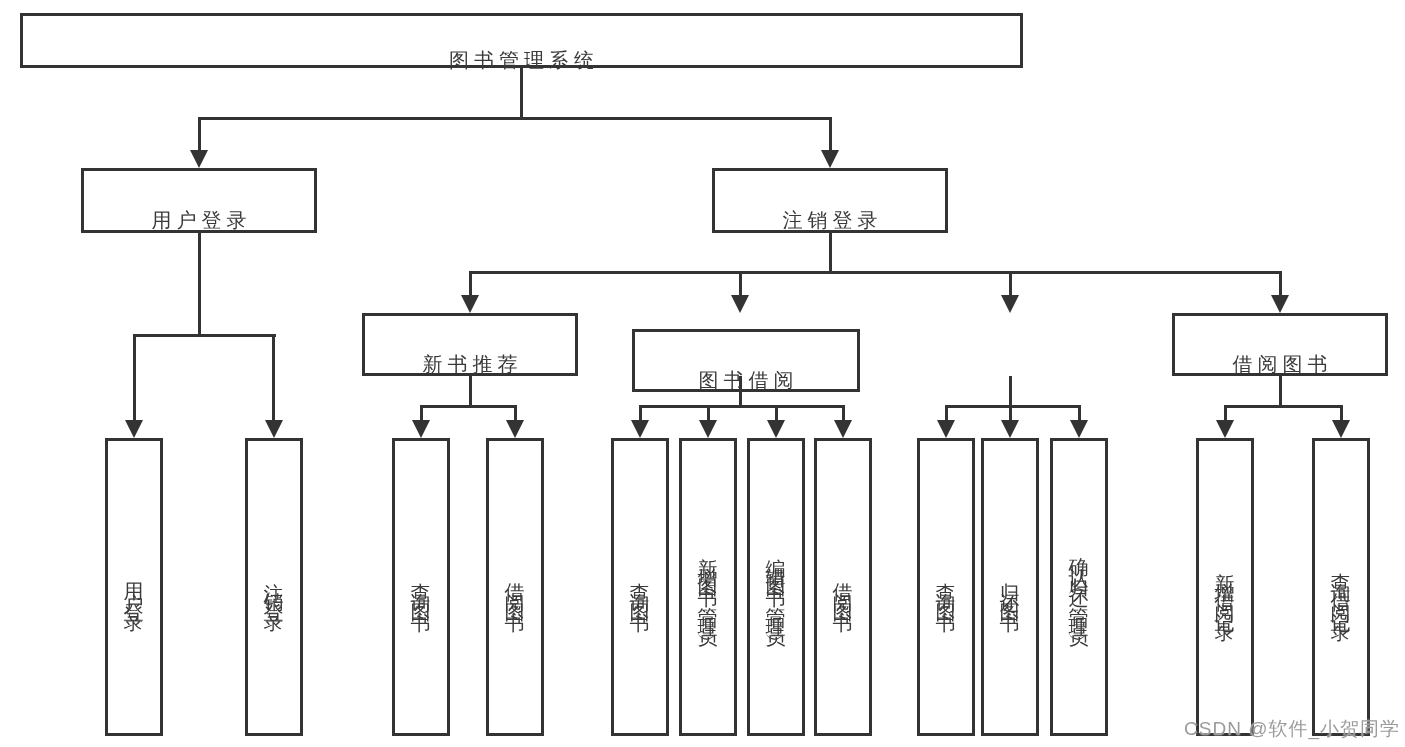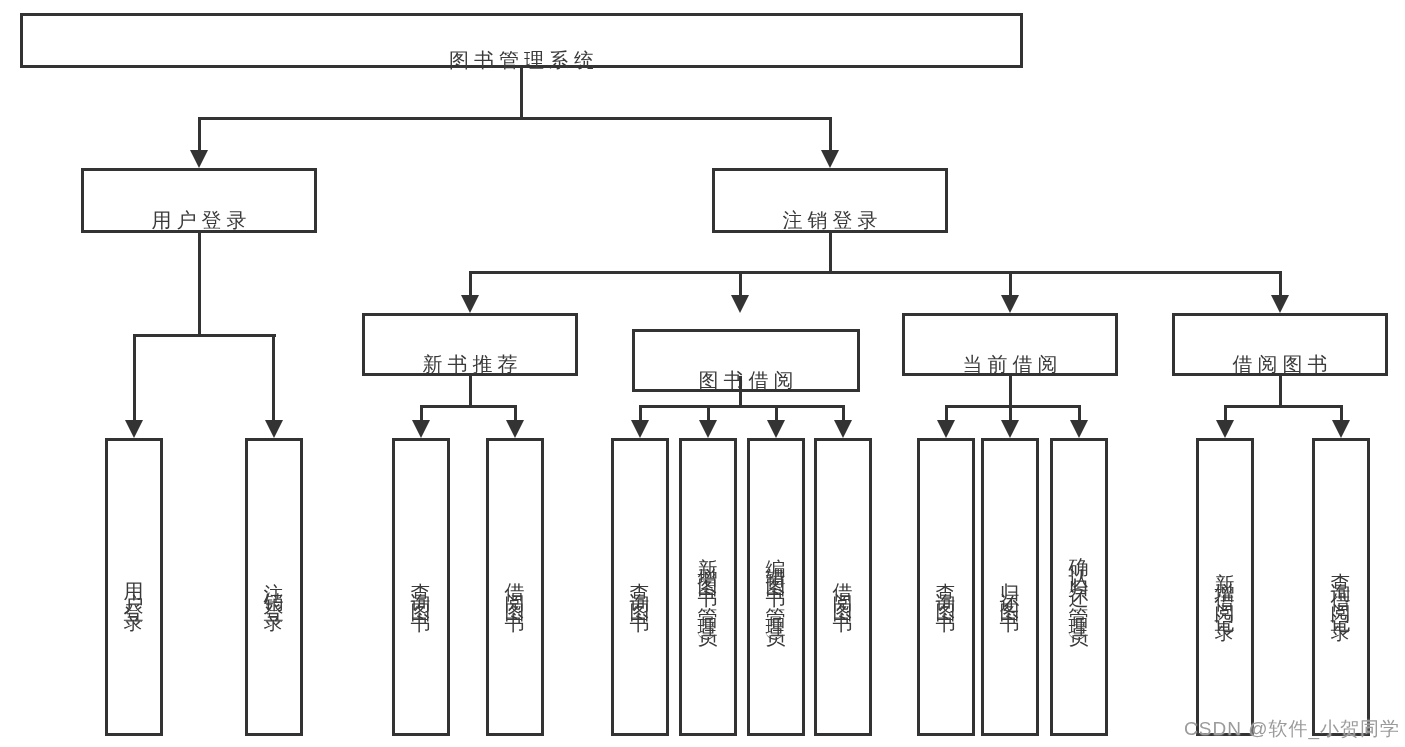--- a/index.html
+++ b/index.html
@@ -94,23 +94,20 @@
   <div class="arr" style="left:731px;top:295px"></div>
   <div class="arr" style="left:1001px;top:295px"></div>
   <div class="arr" style="left:1271px;top:295px"></div>
 
   <div class="box" style="left:362px;top:313px;width:216px;height:63px">
     <span class="hlabel">新书推荐</span>
   </div>
   <div class="box" style="left:632px;top:329px;width:228px;height:63px">
     <span class="hlabel">图书借阅</span>
   </div>
-  <div class="box" style="left:902px;top:313px;width:216px;height:63px">
-    <span class="hlabel">当前借阅</span>
-  </div>
   <div class="box" style="left:1172px;top:313px;width:216px;height:63px">
     <span class="hlabel">借阅图书</span>
   </div>
 
   <div class="vline" style="left:468.5px;top:376px;height:31px"></div>
   <div class="vline" style="left:738.5px;top:376px;height:31px"></div>
   <div class="vline" style="left:1008.5px;top:376px;height:31px"></div>
   <div class="vline" style="left:1278.5px;top:376px;height:31px"></div>
 
   <div class="hline" style="left:419.5px;top:405px;width:97px"></div>

